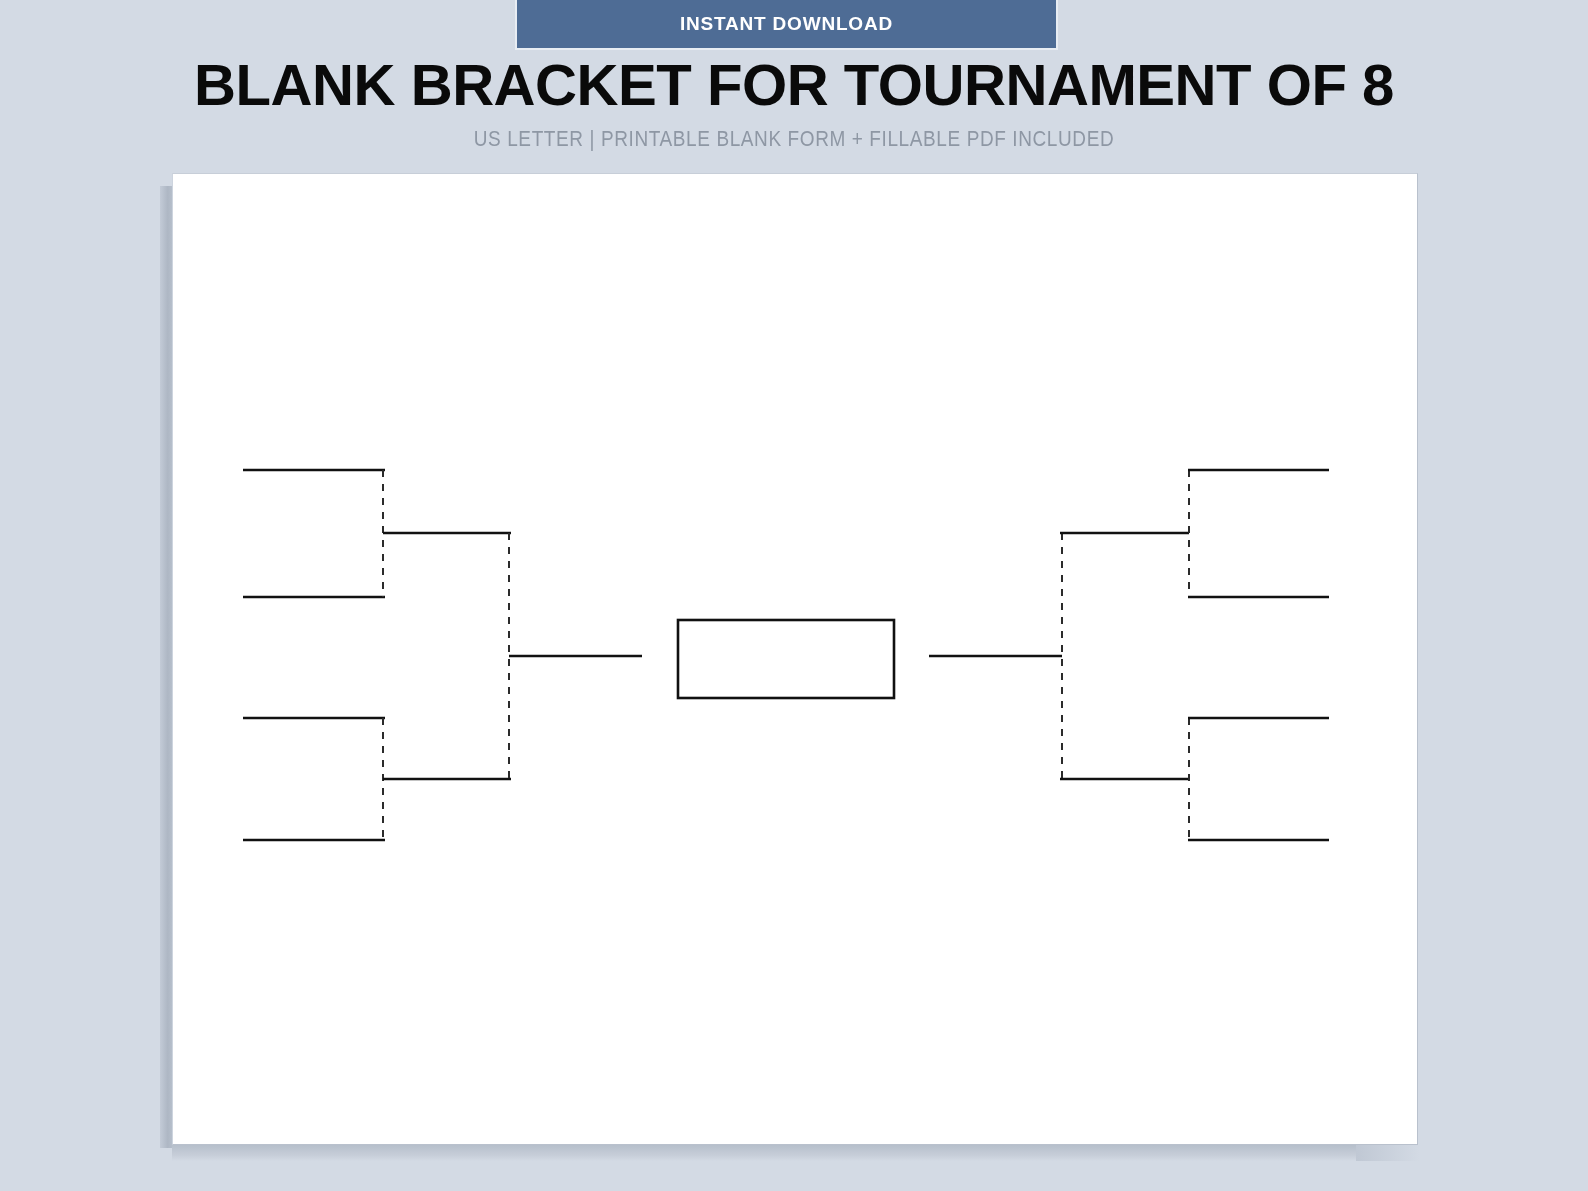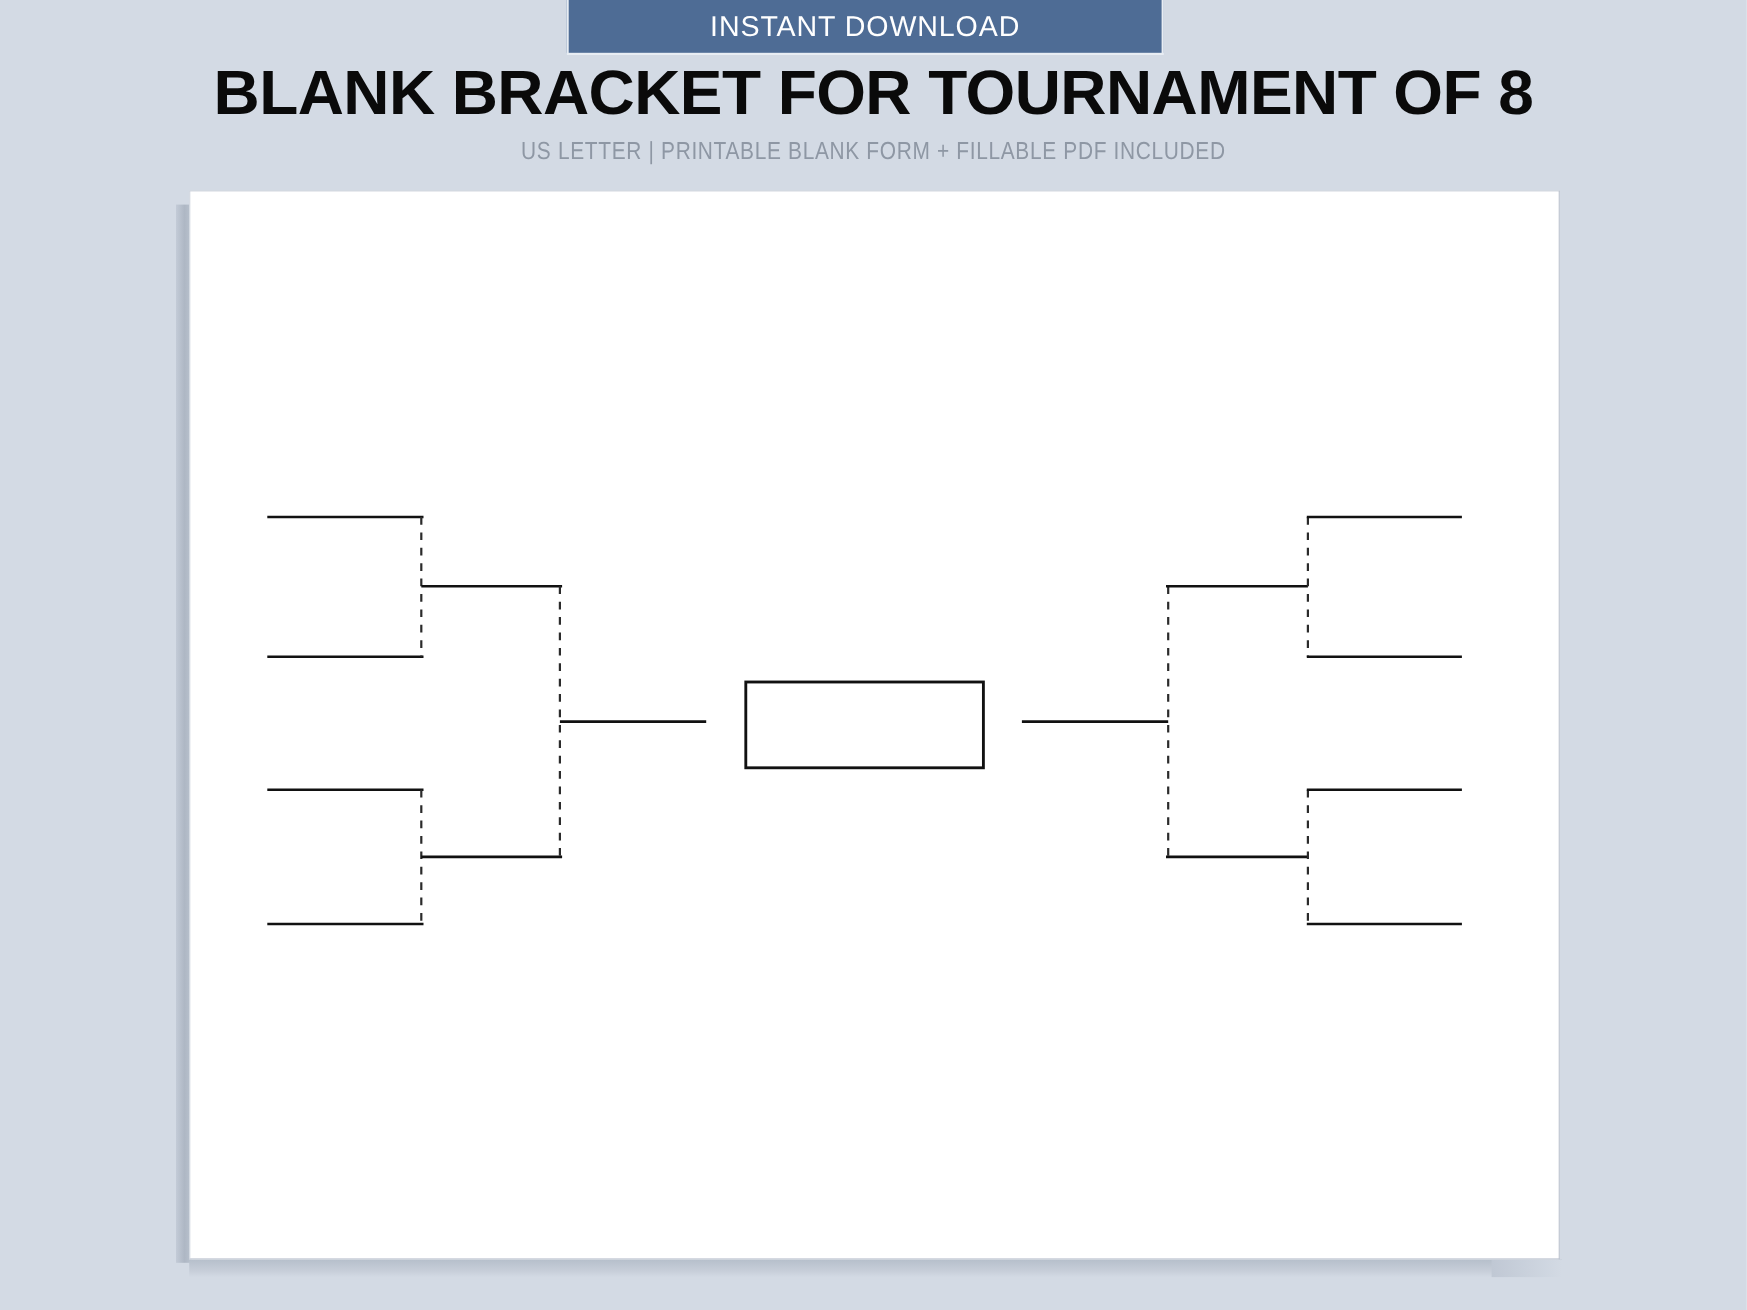--- a/index.html
+++ b/index.html
@@ -26,22 +26,22 @@
     border-left: 2px solid #e8edf3;
     border-right: 2px solid #e8edf3;
     border-bottom: 2px solid #e8edf3;
     box-sizing: border-box;
     display: flex;
     align-items: center;
     justify-content: center;
   }
   #instant-banner .banner-text {
     color: #ffffff;
-    font-size: 26px;
-    font-weight: normal;
+    font-size: 19px;
+    font-weight: bold;
     letter-spacing: 0.8px;
     white-space: nowrap;
     font-family: "Liberation Sans", sans-serif;
   }
 
   
   #title-block {
     position: absolute;
     left: 0;
     top: 56px;

